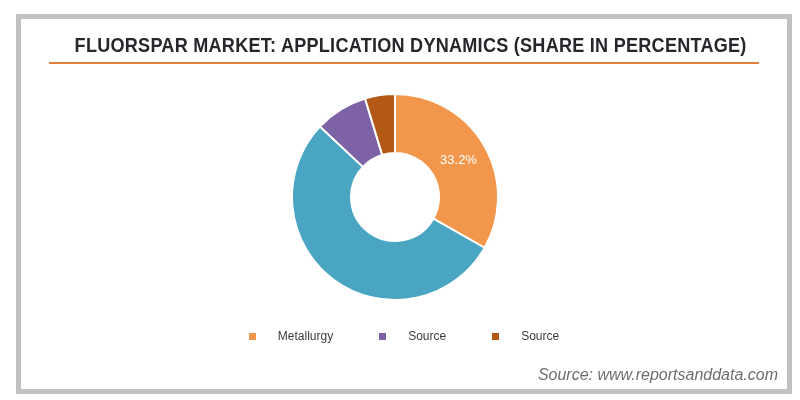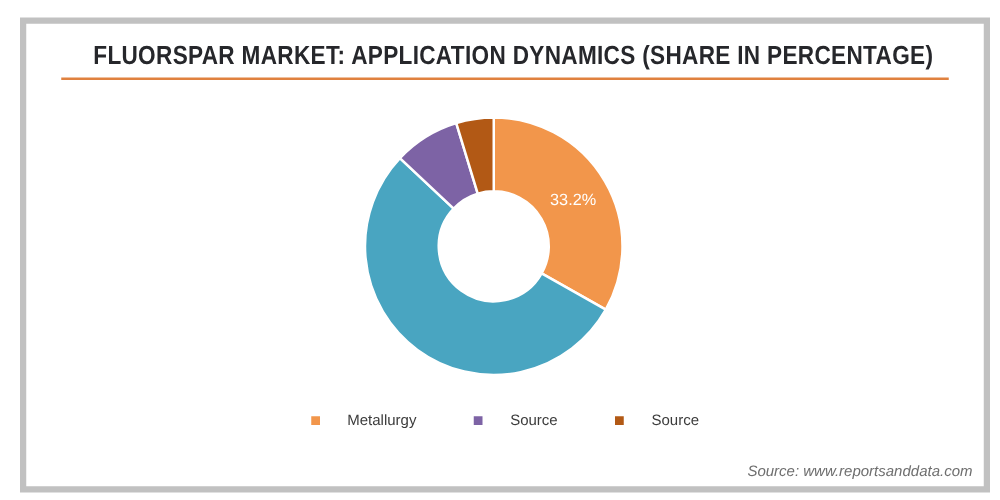--- a/index.html
+++ b/index.html
@@ -60,21 +60,21 @@
     font-size: 12px;
   }
   .swatch {
     width: 7px; height: 7px;
     display: inline-block;
     flex: 0 0 auto;
   }
   .source {
     position: absolute;
     right: 9px; bottom: 5px;
-    font-size: 12px;
+    font-size: 16px;
     font-style: italic;
   }
 </style>
 </head>
 <body>
 
 <div class="canvas">
   <div class="card" style="border-color: rgb(193, 193, 193);">
     <div class="title" style="color: rgb(38, 39, 43);">FLUORSPAR MARKET: APPLICATION DYNAMICS (SHARE IN PERCENTAGE)</div>
     <div class="title-underline" style="background: rgb(224, 129, 63);"></div>

